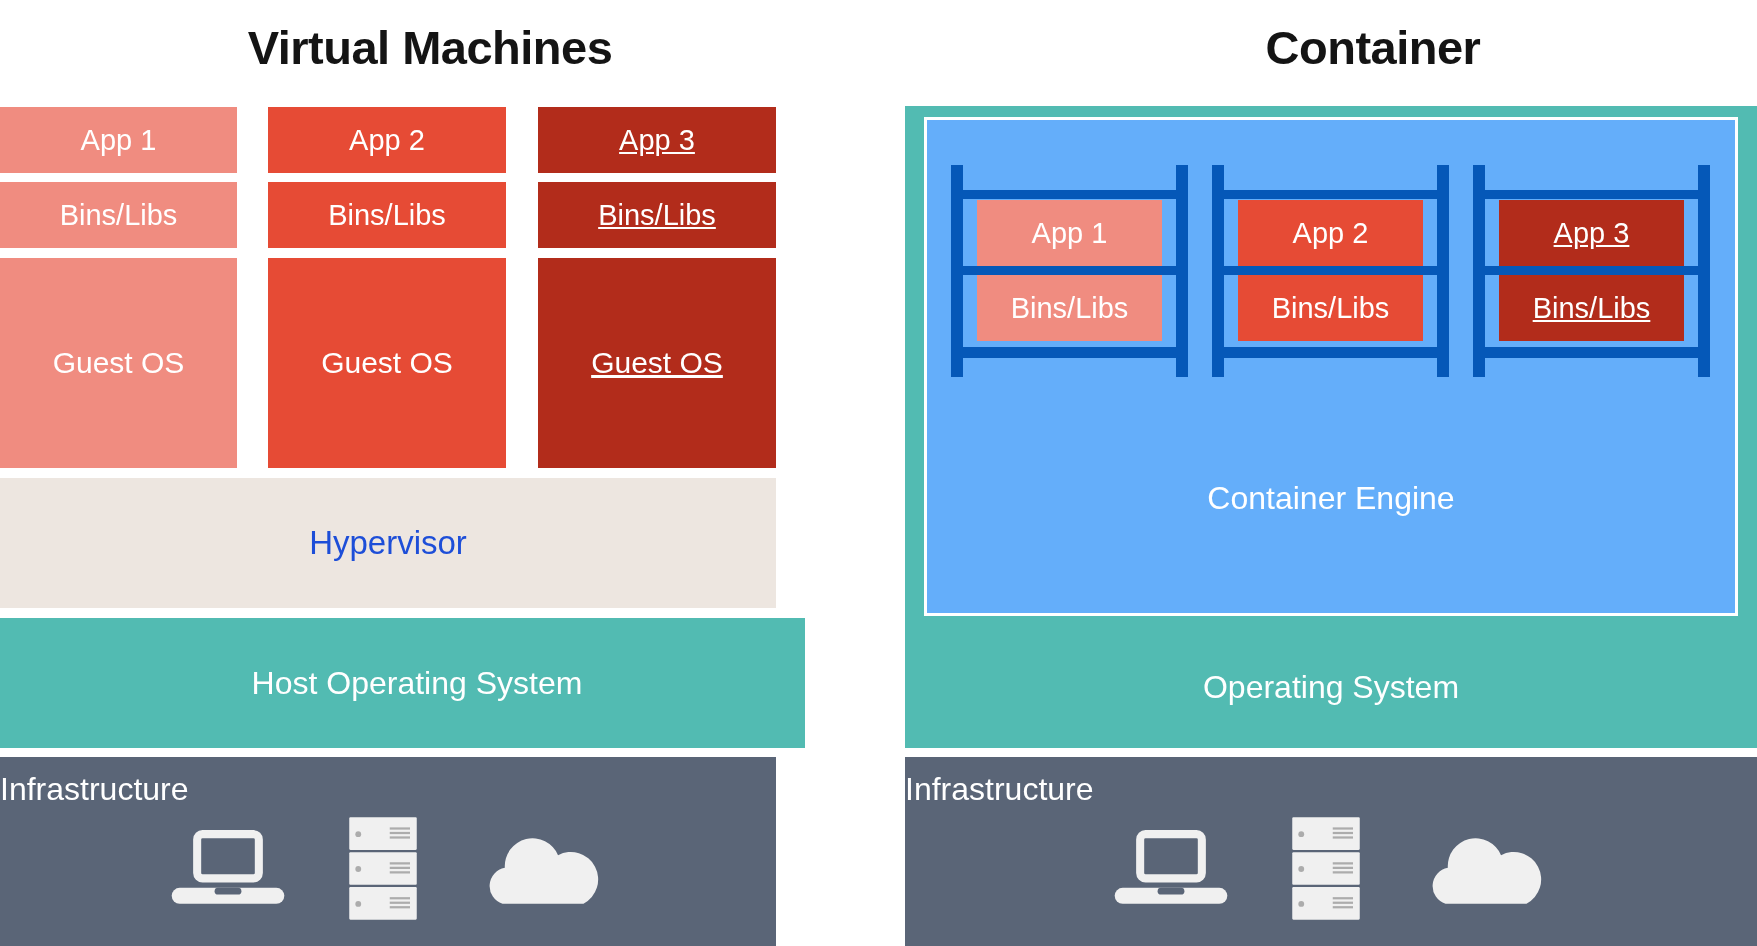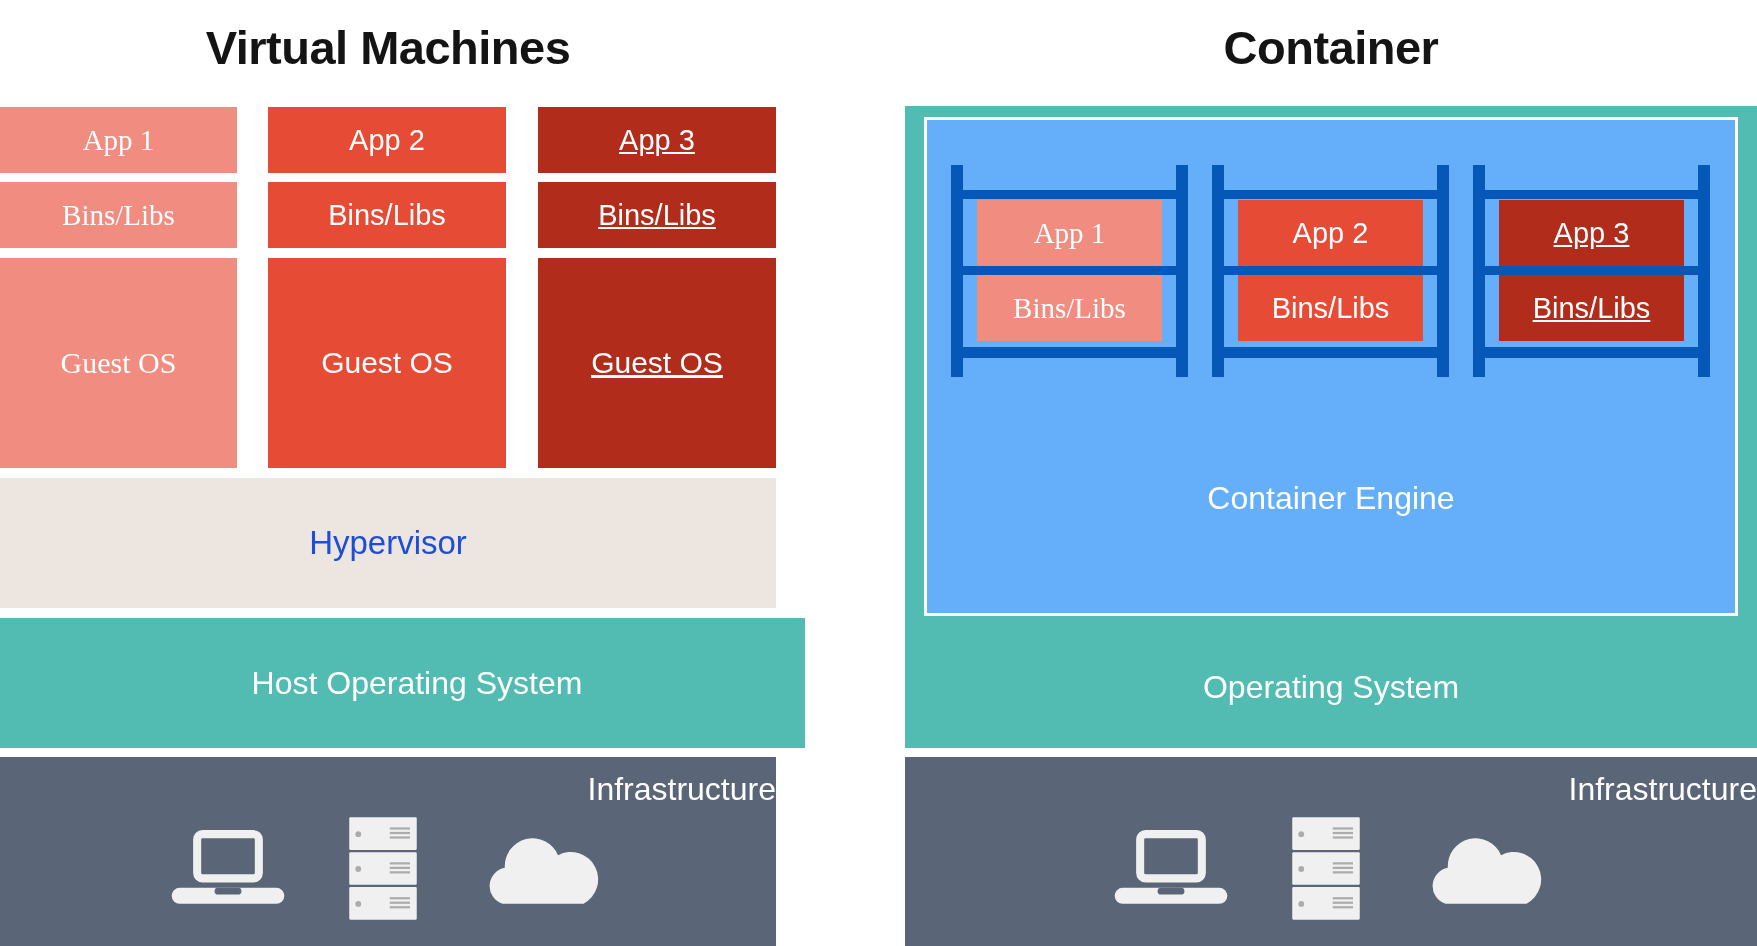--- a/index.html
+++ b/index.html
@@ -11,50 +11,51 @@
     overflow:hidden;
   }
   .abs{position:absolute;}
   .title{
     position:absolute;
     top:16px;height:64px;line-height:64px;
     text-align:center;
     font-size:47px;font-weight:600;color:#141414;
     letter-spacing:-0.5px;
     margin:0;
+    padding-left:42px;
   }
   .vm-title{left:0;width:776px;}
   .ct-title{left:905px;width:852px;}
 
   
   .box{
     position:absolute;
     display:flex;align-items:center;justify-content:center;
     color:#ffffff;font-size:29px;
     text-align:center;
   }
 
   
   .col1{left:0;width:237px;}
   .col2{left:268px;width:238px;}
   .col3{left:538px;width:238px;}
   .row-app{top:107px;height:66px;}
   .row-bins{top:182px;height:66px;}
   .row-guest{top:258px;height:210px;font-size:30px;}
-  .tint1{background:var(--app1);font-family:Liberation Serif, serif;}
+  .tint1{background:var(--app1);}
   .tint2{background:var(--app2);}
   .tint3{background:var(--app3);text-decoration:underline;}
 
   .band{left:0;width:776px;position:absolute;display:flex;align-items:center;justify-content:center;}
   .hypervisor{top:478px;height:130px;background:var(--hypervisor_bg);color:#1d4ed8;font-size:33px;}
   .host-os{top:618px;height:130px;background:var(--teal);color:#fff;font-size:32px;padding-left:29px;}
   .infra{top:757px;height:189px;background:var(--slate);display:block;}
   .infra-label{
     margin:0;padding-top:12px;height:40px;line-height:40px;
-    text-align:right;color:#ffffff;font-size:32px;font-weight:400;
+    text-align:left;color:#ffffff;font-size:32px;font-weight:400;
   }
   .icon-row{
     position:absolute;left:0;top:48px;right:0;height:128px;
     display:flex;align-items:center;justify-content:center;gap:60px;
   }
 
   
   .teal-outer{left:905px;top:106px;width:852px;height:642px;background:var(--teal);}
   .engine-box{
     left:924px;top:117px;width:808px;height:493px;

